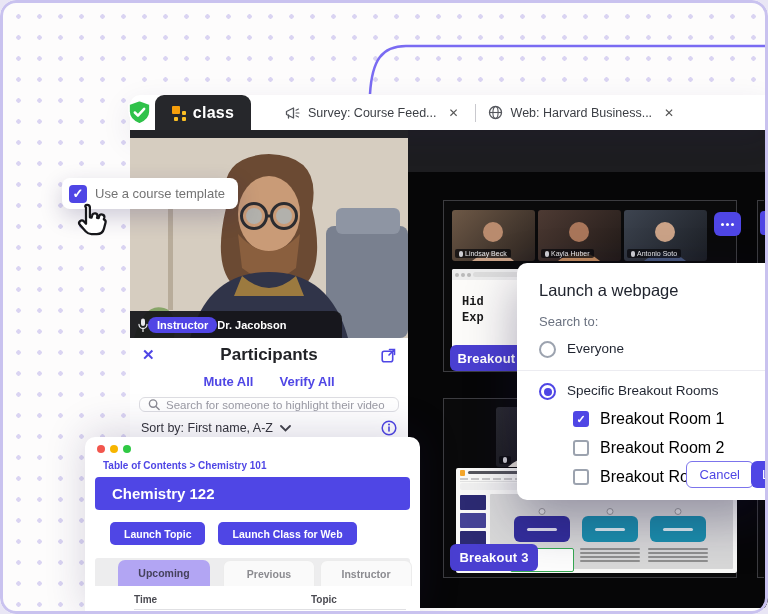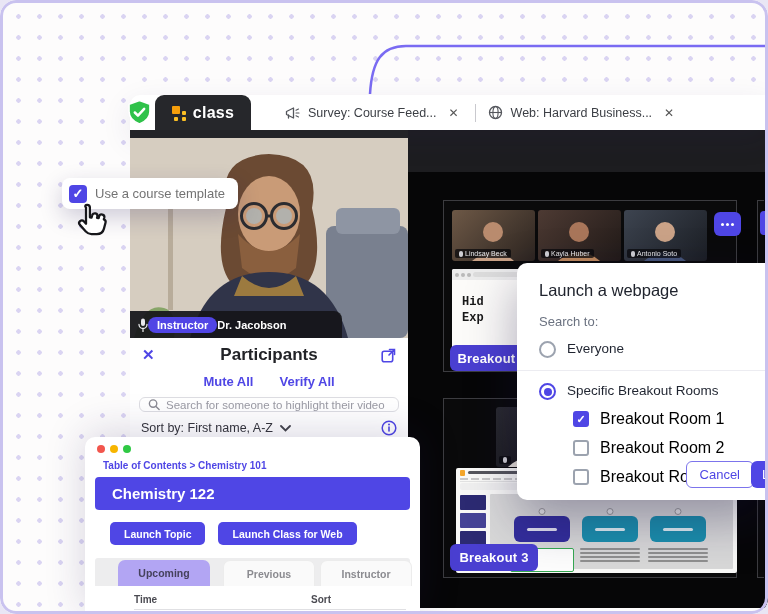--- a/index.html
+++ b/index.html
@@ -429,21 +429,21 @@
       <button>Launch Class for Web</button>
     </div>
     <div class="chem-tabs">
       <div class="chem-tab active t1">Upcoming</div>
       <div class="chem-tab idle t2">Previous</div>
       <div class="chem-tab idle t3">Instructor</div>
     </div>
     <div class="chem-table">
       <div class="chem-thead">
         <span class="c1">Time</span>
-        <span class="c2">Sort</span>
+        <span class="c2">Topic</span>
       </div>
       <div class="chem-trow">
         
         
       </div>
     </div>
   </div>
 
   <div class="modal">
     <div class="m-title">Launch a webpage</div>

